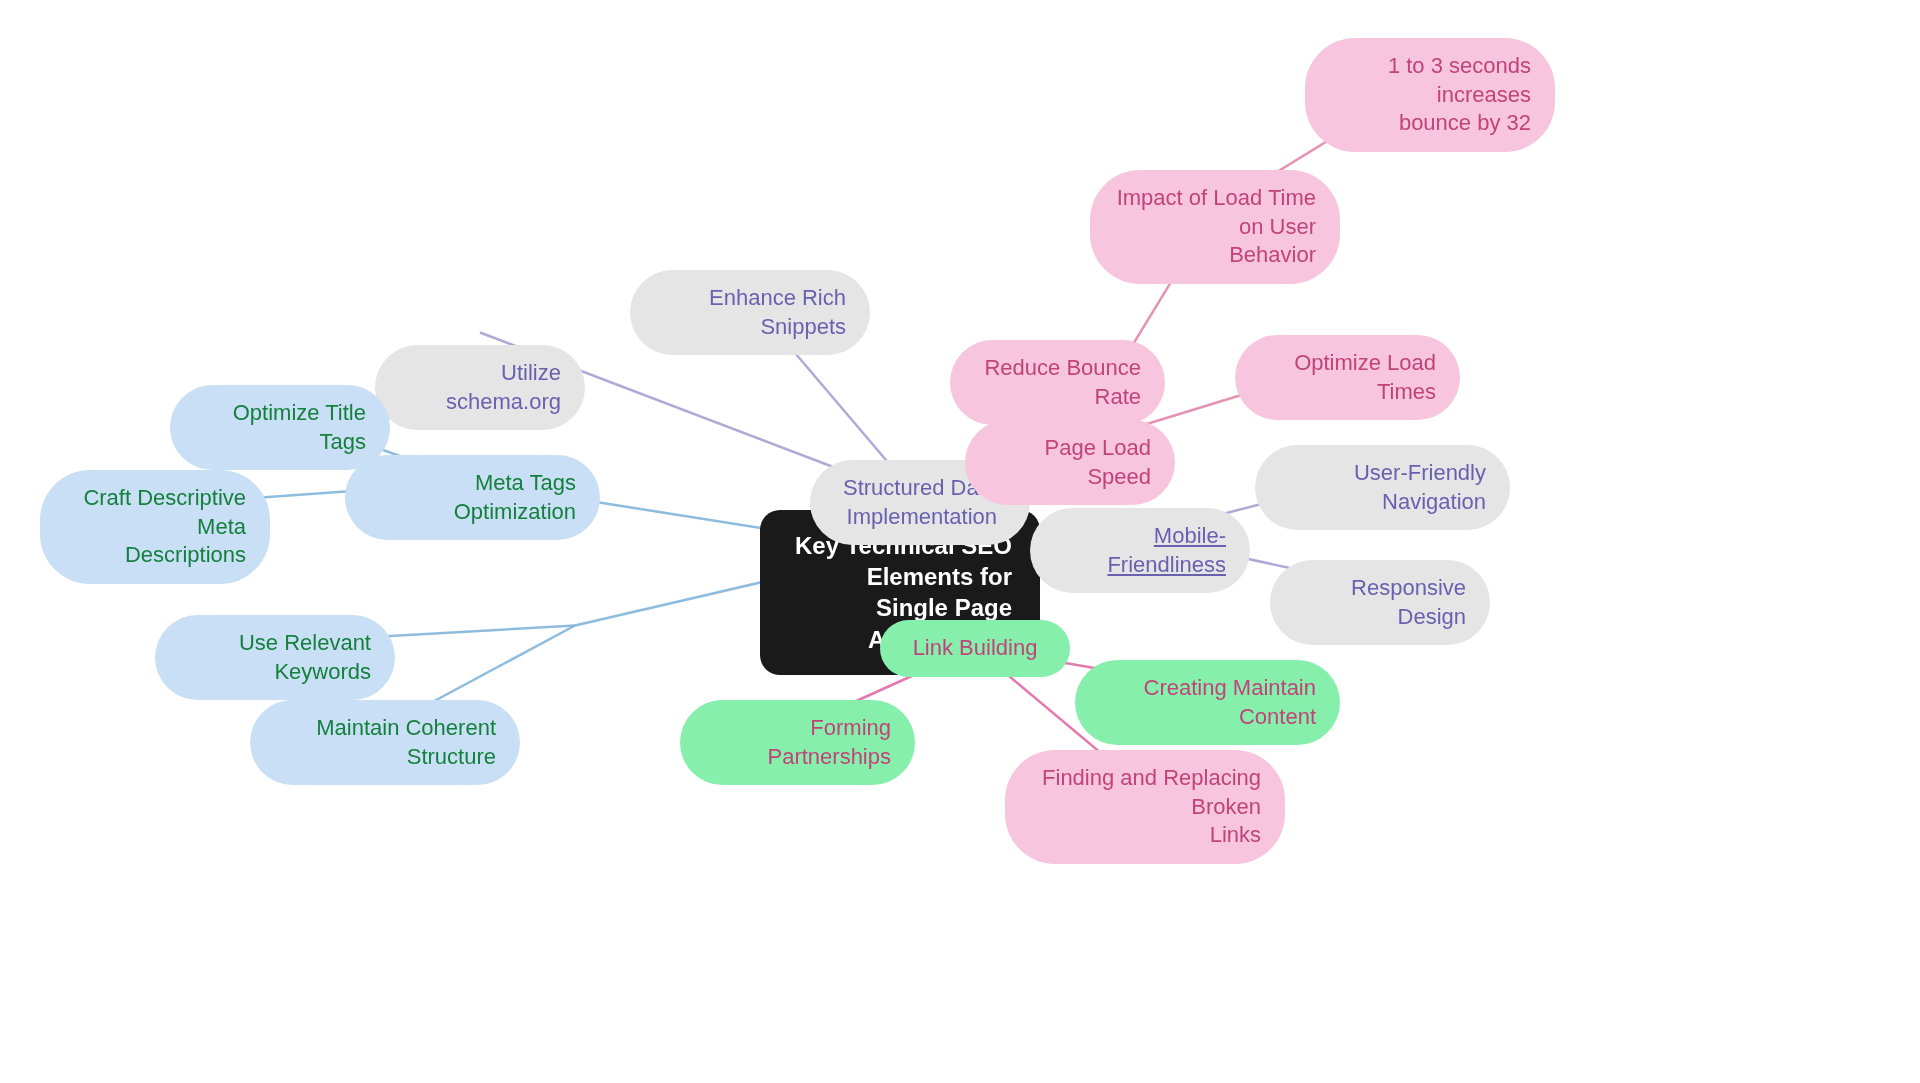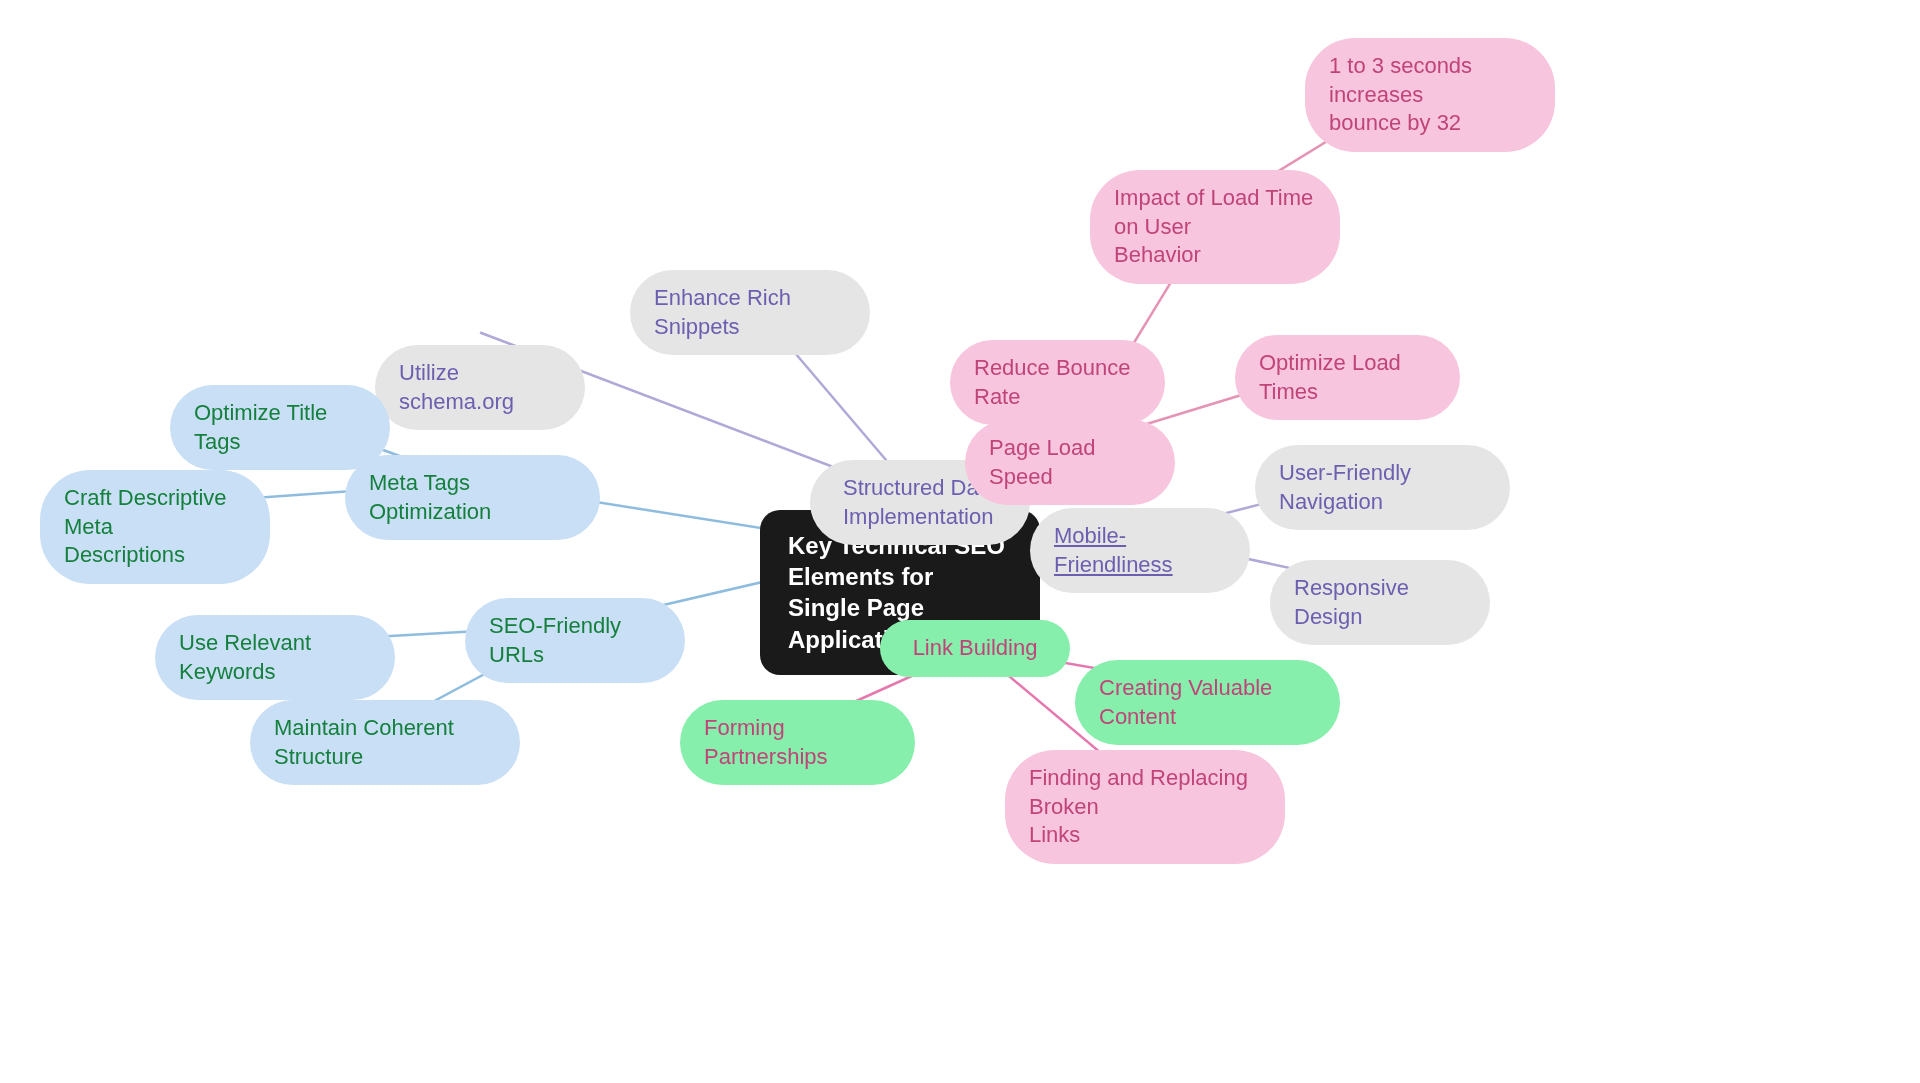--- a/index.html
+++ b/index.html
@@ -23,21 +23,21 @@
       height: 100%;
       pointer-events: none;
       z-index: 1;
     }
     .node {
       position: absolute;
       z-index: 2;
       display: flex;
       align-items: center;
       justify-content: center;
-      text-align: left;
+      text-align: right;
       border-radius: 50px;
       font-size: 22px;
       font-weight: 500;
       padding: 14px 24px;
       cursor: pointer;
       line-height: 1.3;
     }
     .node-center {
       background: #1a1a1a;
       color: #ffffff;
@@ -95,28 +95,27 @@
       <line x1="975" y1="647.5" x2="1207.5" y2="687.5" stroke="#e060a0" stroke-width="2.5" stroke-opacity="0.85"></line>
       <line x1="975" y1="647.5" x2="1145" y2="790" stroke="#e060a0" stroke-width="2.5" stroke-opacity="0.85"></line>
     </svg>
 <div class="node node-center" style="left: 760px; top: 510px; width: 280px; min-height: 80px;">Key Technical SEO Elements for Single Page Applications</div>
     <div class="node node-purple" style="left: 810px; top: 460px; width: 220px; min-height: 80px;">Structured Data<br>Implementation</div>
     <div class="node node-purple" style="left: 630px; top: 270px; width: 240px; min-height: 60px;">Enhance Rich Snippets</div>
     <div class="node node-purple" style="left: 375px; top: 305px; width: 210px; min-height: 55px; margin-top: 40px;">Utilize schema.org</div>
     <div class="node node-blue" style="left: 345px; top: 455px; width: 255px; min-height: 55px;">Meta Tags Optimization</div>
     <div class="node node-blue" style="left: 170px; top: 385px; width: 220px; min-height: 55px;">Optimize Title Tags</div>
     <div class="node node-blue" style="left: 40px; top: 470px; width: 230px; min-height: 70px;">Craft Descriptive Meta<br>Descriptions</div>
-    <div class="node node-blue" style="left: 465px; top: 598px; width: 220px; min-height: 55px;">SEO-Friendly URLs</div>
     <div class="node node-blue" style="left: 155px; top: 615px; width: 240px; min-height: 55px;">Use Relevant Keywords</div>
     <div class="node node-blue" style="left: 250px; top: 700px; width: 270px; min-height: 55px;">Maintain Coherent Structure</div>
     <div class="node node-pink-light" style="left: 965px; top: 420px; width: 210px; min-height: 55px;">Page Load Speed</div>
     <div class="node node-pink-light" style="left: 950px; top: 340px; width: 215px; min-height: 55px;">Reduce Bounce Rate</div>
     <div class="node node-pink-light" style="left: 1090px; top: 170px; width: 250px; min-height: 80px;">Impact of Load Time on User<br>Behavior</div>
     <div class="node node-pink-light" style="left: 1235px; top: 335px; width: 225px; min-height: 55px;">Optimize Load Times</div>
     <div class="node node-pink-light" style="left: 1305px; top: 38px; width: 250px; min-height: 80px;">1 to 3 seconds increases<br>bounce by 32</div>
     <div class="node node-purple" style="left: 1030px; top: 508px; width: 220px; min-height: 55px; text-decoration: underline;">Mobile-Friendliness</div>
     <div class="node node-purple" style="left: 1255px; top: 445px; width: 255px; min-height: 55px;">User-Friendly Navigation</div>
     <div class="node node-purple" style="left: 1270px; top: 560px; width: 220px; min-height: 55px;">Responsive Design</div>
     <div class="node node-pink-bright" style="left: 880px; top: 620px; width: 190px; min-height: 55px;">Link Building</div>
     <div class="node node-pink-bright" style="left: 680px; top: 700px; width: 235px; min-height: 55px;">Forming Partnerships</div>
-    <div class="node node-pink-bright" style="left: 1075px; top: 660px; width: 265px; min-height: 55px;">Creating Valuable Content</div>
+    <div class="node node-pink-bright" style="left: 1075px; top: 660px; width: 265px; min-height: 55px;">Creating Maintain Content</div>
     <div class="node node-pink-light" style="left: 1005px; top: 750px; width: 280px; min-height: 80px;">Finding and Replacing Broken<br>Links</div>
   </div>
 
 </body></html>

